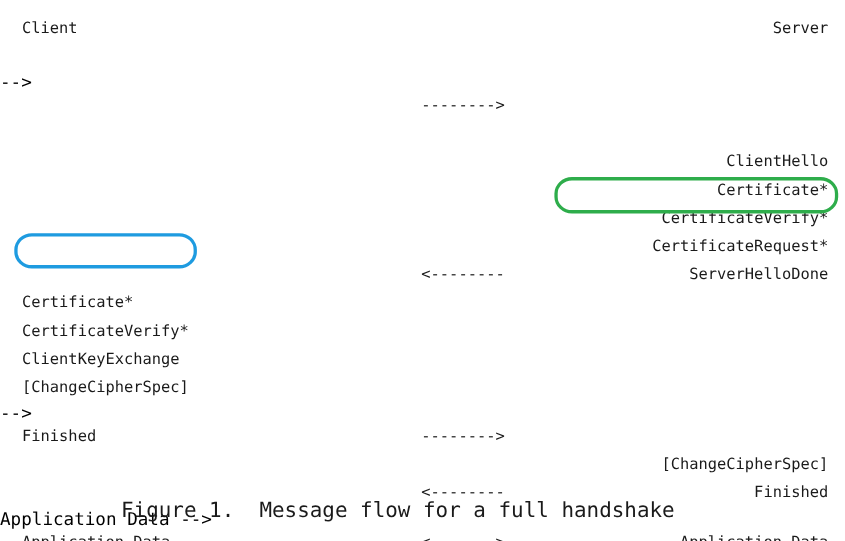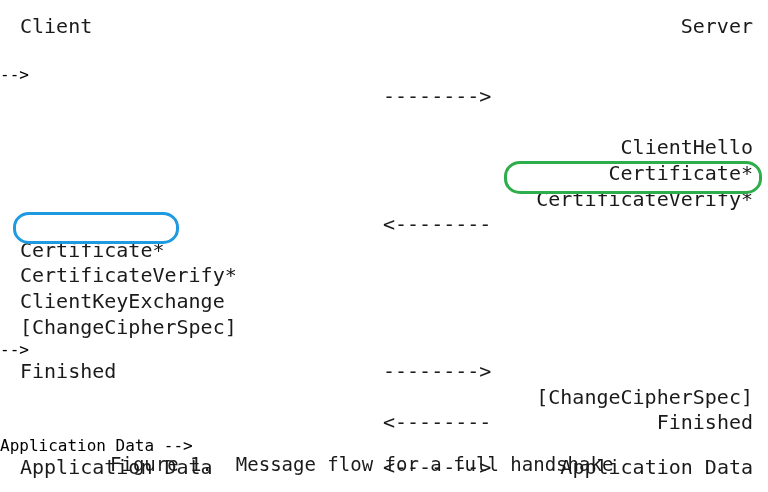--- a/index.html
+++ b/index.html
@@ -29,21 +29,21 @@
     left: 0;
     top: 14px;
     width: 768px;
   }
 
   .row {
     position: relative;
     height: 25.6px;
     line-height: 25.6px;
     white-space: pre;
-    font-size: 20px;
+    font-size: 14px;
     color: #1a1a1a;
   }
 
   .col-client {
     position: absolute;
     left: 20px;
     top: 0;
     text-align: left;
     white-space: pre;
   }
@@ -141,25 +141,31 @@
     </div>
 
     
     <div class="row">
       <span class="col-client"></span>
       <span class="col-arrow"></span>
       <span class="col-server">CertificateVerify*</span>
     </div>
 
     
+    <div class="row">
+      <span class="col-client"></span>
+      <span class="col-arrow"></span>
+      <span class="col-server">CertificateRequest*</span>
+    </div>
 
     
     <div class="row">
       <span class="col-client"></span>
       <span class="col-arrow">&lt;--------</span>
+      <span class="col-server">ServerHelloDone</span>
     </div>
 
     
     <div class="row">
       <span class="col-client">Certificate*</span>
       <span class="col-arrow"></span>
       <span class="col-server"></span>
     </div>
 
     

